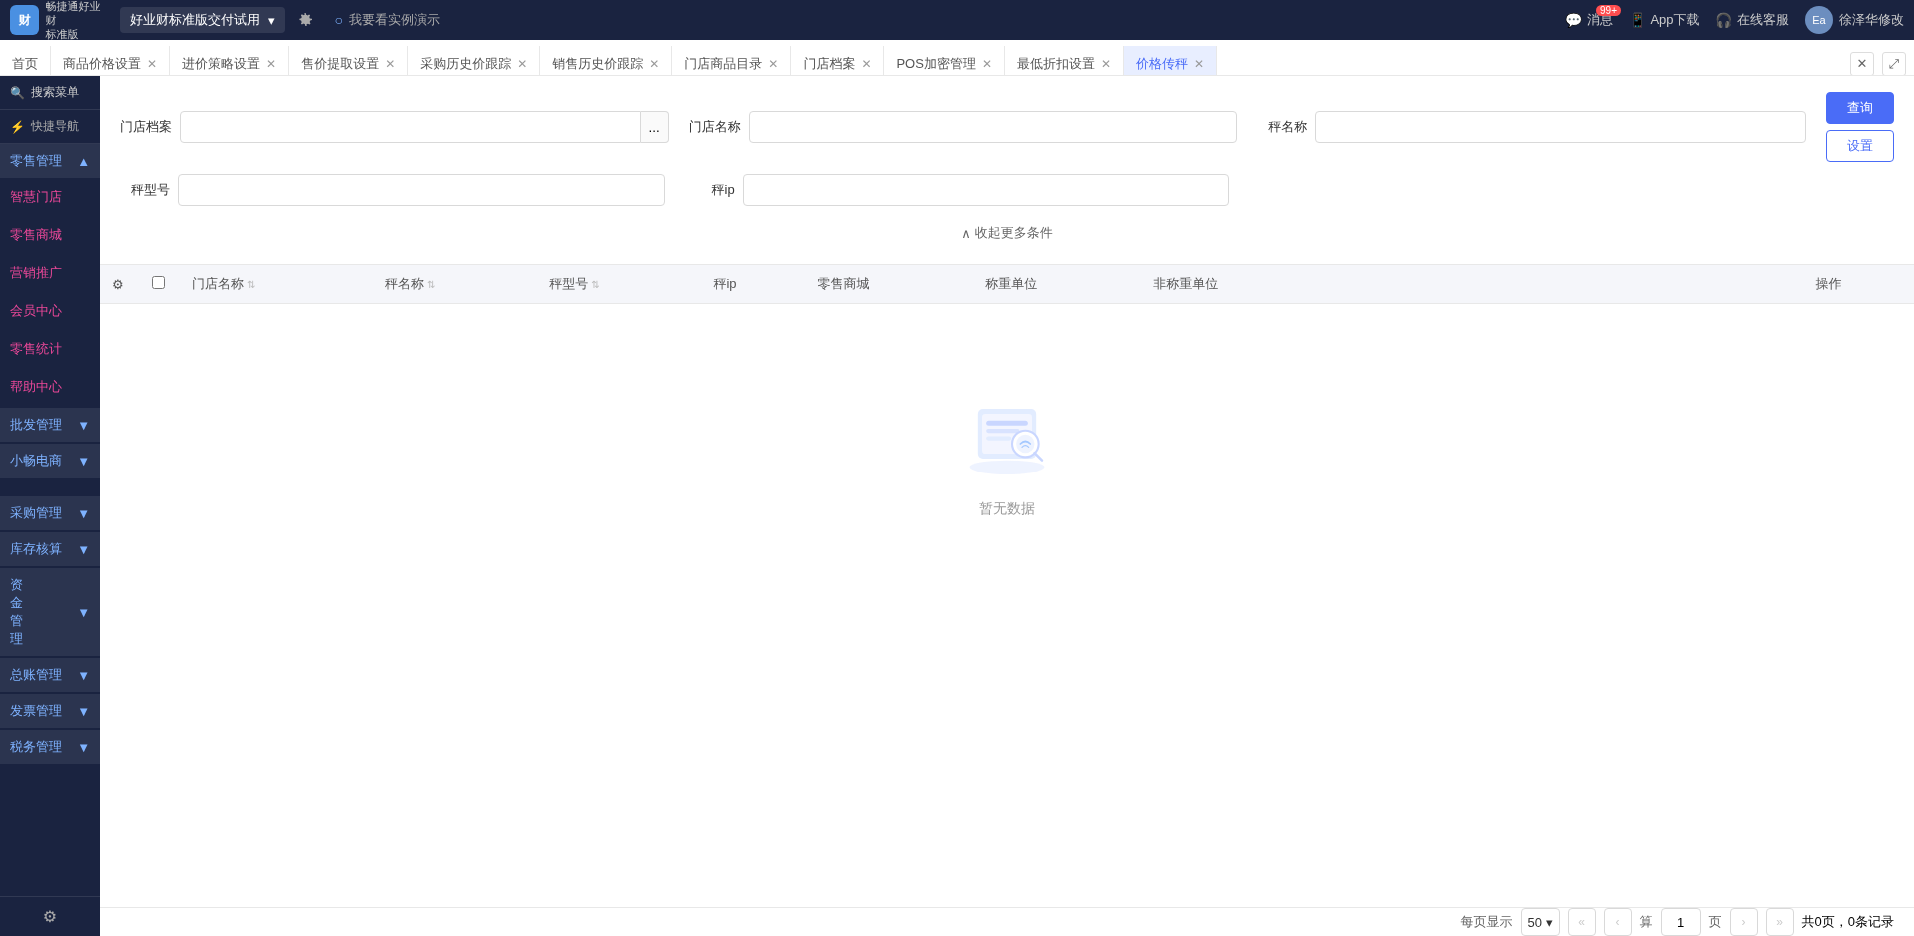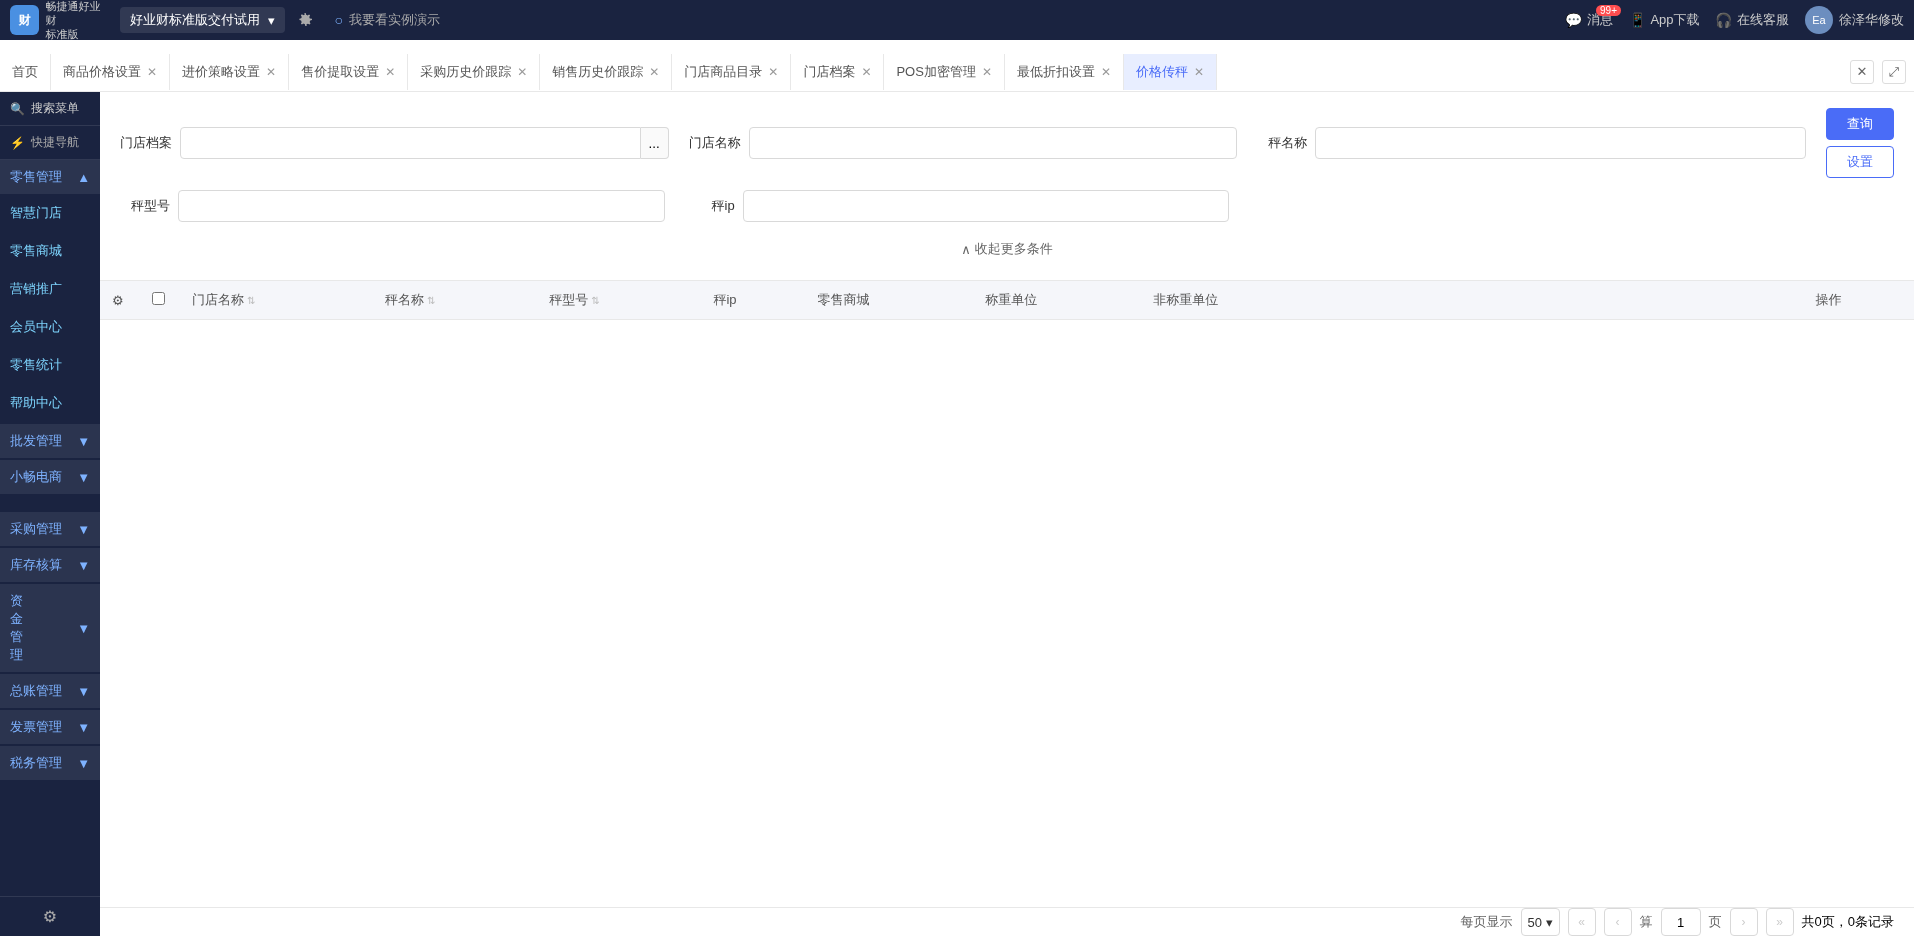--- a/index.html
+++ b/index.html
@@ -13,36 +13,36 @@
     .top-bar-selector { display: flex; align-items: center; background: rgba(255,255,255,0.1); border-radius: 4px; padding: 4px 10px; margin-left: 10px; gap: 8px; cursor: pointer; text-align: center; }
     .top-bar-selector span { color: #fff; font-size: 13px; }
     .top-bar-actions { margin-left: 16px; display: flex; align-items: center; gap: 6px; color: #aaa; font-size: 13px; }
     .top-bar-right { margin-left: auto; display: flex; align-items: center; gap: 16px; }
     .top-bar-right-item { display: flex; align-items: center; gap: 4px; color: #ccc; font-size: 13px; cursor: pointer; position: relative; }
     .badge { background: #ff4d4f; color: #fff; font-size: 10px; border-radius: 8px; padding: 0 4px; position: absolute; top: -6px; right: -8px; }
     .user-avatar { width: 28px; height: 28px; background: #6c8ebf; border-radius: 50%; display: flex; align-items: center; justify-content: center; color: #fff; font-size: 11px; }
     .user-name { color: #ccc; font-size: 13px; }
 
     
-    .tab-bar { height: 52px; background: #fff; display: flex; align-items: center; padding: 12px 0 0 0; border-bottom: 1px solid #e8e8e8; flex-shrink: 0; overflow: hidden; }
+    .tab-bar { height: 36px; background: #fff; display: flex; align-items: center; padding: 12px 0 0 0; border-bottom: 1px solid #e8e8e8; flex-shrink: 0; overflow: hidden; }
     .tab-item { height: 36px; padding: 0 12px; display: flex; align-items: center; gap: 4px; font-size: 13px; color: #555; cursor: pointer; border-right: 1px solid #e8e8e8; white-space: nowrap; flex-shrink: 0; }
     .tab-item.active { background: #e8eeff; color: #4a6cf7; font-weight: 500; }
     .tab-item .close-btn { color: #999; font-size: 12px; margin-left: 2px; }
     .tab-bar-end { display: flex; align-items: center; margin-left: auto; padding-right: 8px; gap: 8px; }
     .tab-bar-end-btn { width: 24px; height: 24px; display: flex; align-items: center; justify-content: center; cursor: pointer; color: #666; border: 1px solid #ddd; border-radius: 3px; }
 
     
     .main-layout { display: flex; flex: 1; overflow: hidden; }
 
     
     .sidebar { width: 100px; background: #1a2340; display: flex; flex-direction: column; flex-shrink: 0; overflow-y: auto; }
     .sidebar-search { padding: 8px 10px; color: #ccc; font-size: 12px; cursor: pointer; display: flex; align-items: center; gap: 6px; border-bottom: 1px solid rgba(255,255,255,0.1); }
     .sidebar-nav-header { padding: 8px 10px; color: #aaa; font-size: 12px; cursor: pointer; display: flex; align-items: center; gap: 6px; border-bottom: 1px solid rgba(255,255,255,0.1); }
     .sidebar-section-header { background: rgba(255,255,255,0.08); padding: 8px 10px; color: #7eb2ff; font-size: 13px; display: flex; align-items: center; justify-content: space-between; cursor: pointer; }
-    .sidebar-item { padding: 10px 10px; color: #7dd3fc; font-size: 13px; cursor: pointer; display: flex; align-items: flex-end; gap: 6px; }
+    .sidebar-item { padding: 10px 10px; color: #ec4899; font-size: 13px; cursor: pointer; display: flex; align-items: flex-end; gap: 6px; }
     .sidebar-bottom { margin-top: auto; padding: 10px; border-top: 1px solid rgba(255,255,255,0.1); display: flex; justify-content: center; }
     .sidebar-bottom-icon { color: #aaa; cursor: pointer; font-size: 16px; }
 
     
     .content { flex: 1; display: flex; flex-direction: column; overflow: hidden; background: #f0f2f5; }
 
     
     .page-header { background: #fff; padding: 10px 20px; display: flex; align-items: center; justify-content: space-between; border-bottom: 1px solid #e8e8e8; flex-shrink: 0; }
     .page-title { font-size: 16px; font-weight: 600; color: #333; }
     .page-header-actions { display: flex; align-items: center; gap: 10px; }
@@ -349,20 +349,36 @@
               </th>
               <th>
                 <span>操作</span>
               </th>
             </tr>
           </thead>
           <tbody>
           </tbody>
         </table>
 
+        <div class="empty-state">
+          <svg class="empty-icon empty-svg" viewBox="0 0 120 120" xmlns="http://www.w3.org/2000/svg">
+            <ellipse cx="60" cy="100" rx="45" ry="8" fill="#e8eeff"></ellipse>
+            <rect x="25" y="30" width="70" height="60" rx="6" fill="#d6e4ff"></rect>
+            <rect x="30" y="36" width="60" height="48" rx="4" fill="#eef2ff"></rect>
+            <rect x="35" y="44" width="50" height="6" rx="3" fill="#b3c6ff"></rect>
+            <rect x="35" y="54" width="40" height="5" rx="2.5" fill="#c9d8ff"></rect>
+            <rect x="35" y="63" width="30" height="5" rx="2.5" fill="#d6e4ff"></rect>
+            <circle cx="82" cy="72" r="16" fill="#fff" stroke="#b3c6ff" stroke-width="2.5"></circle>
+            <circle cx="82" cy="72" r="11" fill="#e8eeff"></circle>
+            <line x1="93" y1="83" x2="102" y2="92" stroke="#b3c6ff" stroke-width="3" stroke-linecap="round"></line>
+            <path d="M76 72 Q82 66 88 72" fill="none" stroke="#7eb2ff" stroke-width="2" stroke-linecap="round"></path>
+            <path d="M78 76 Q82 72 86 76" fill="none" stroke="#7eb2ff" stroke-width="1.5" stroke-linecap="round"></path>
+          </svg>
+          <div class="empty-text">暂无数据</div>
+        </div>
       </div>
     </div>
 
     <div class="pagination">
       <span class="pagination-label">每页显示</span>
       <div class="pagination-select">
         <span>50</span>
         <span>▾</span>
       </div>
       <div class="pagination-btn disabled">«</div>

